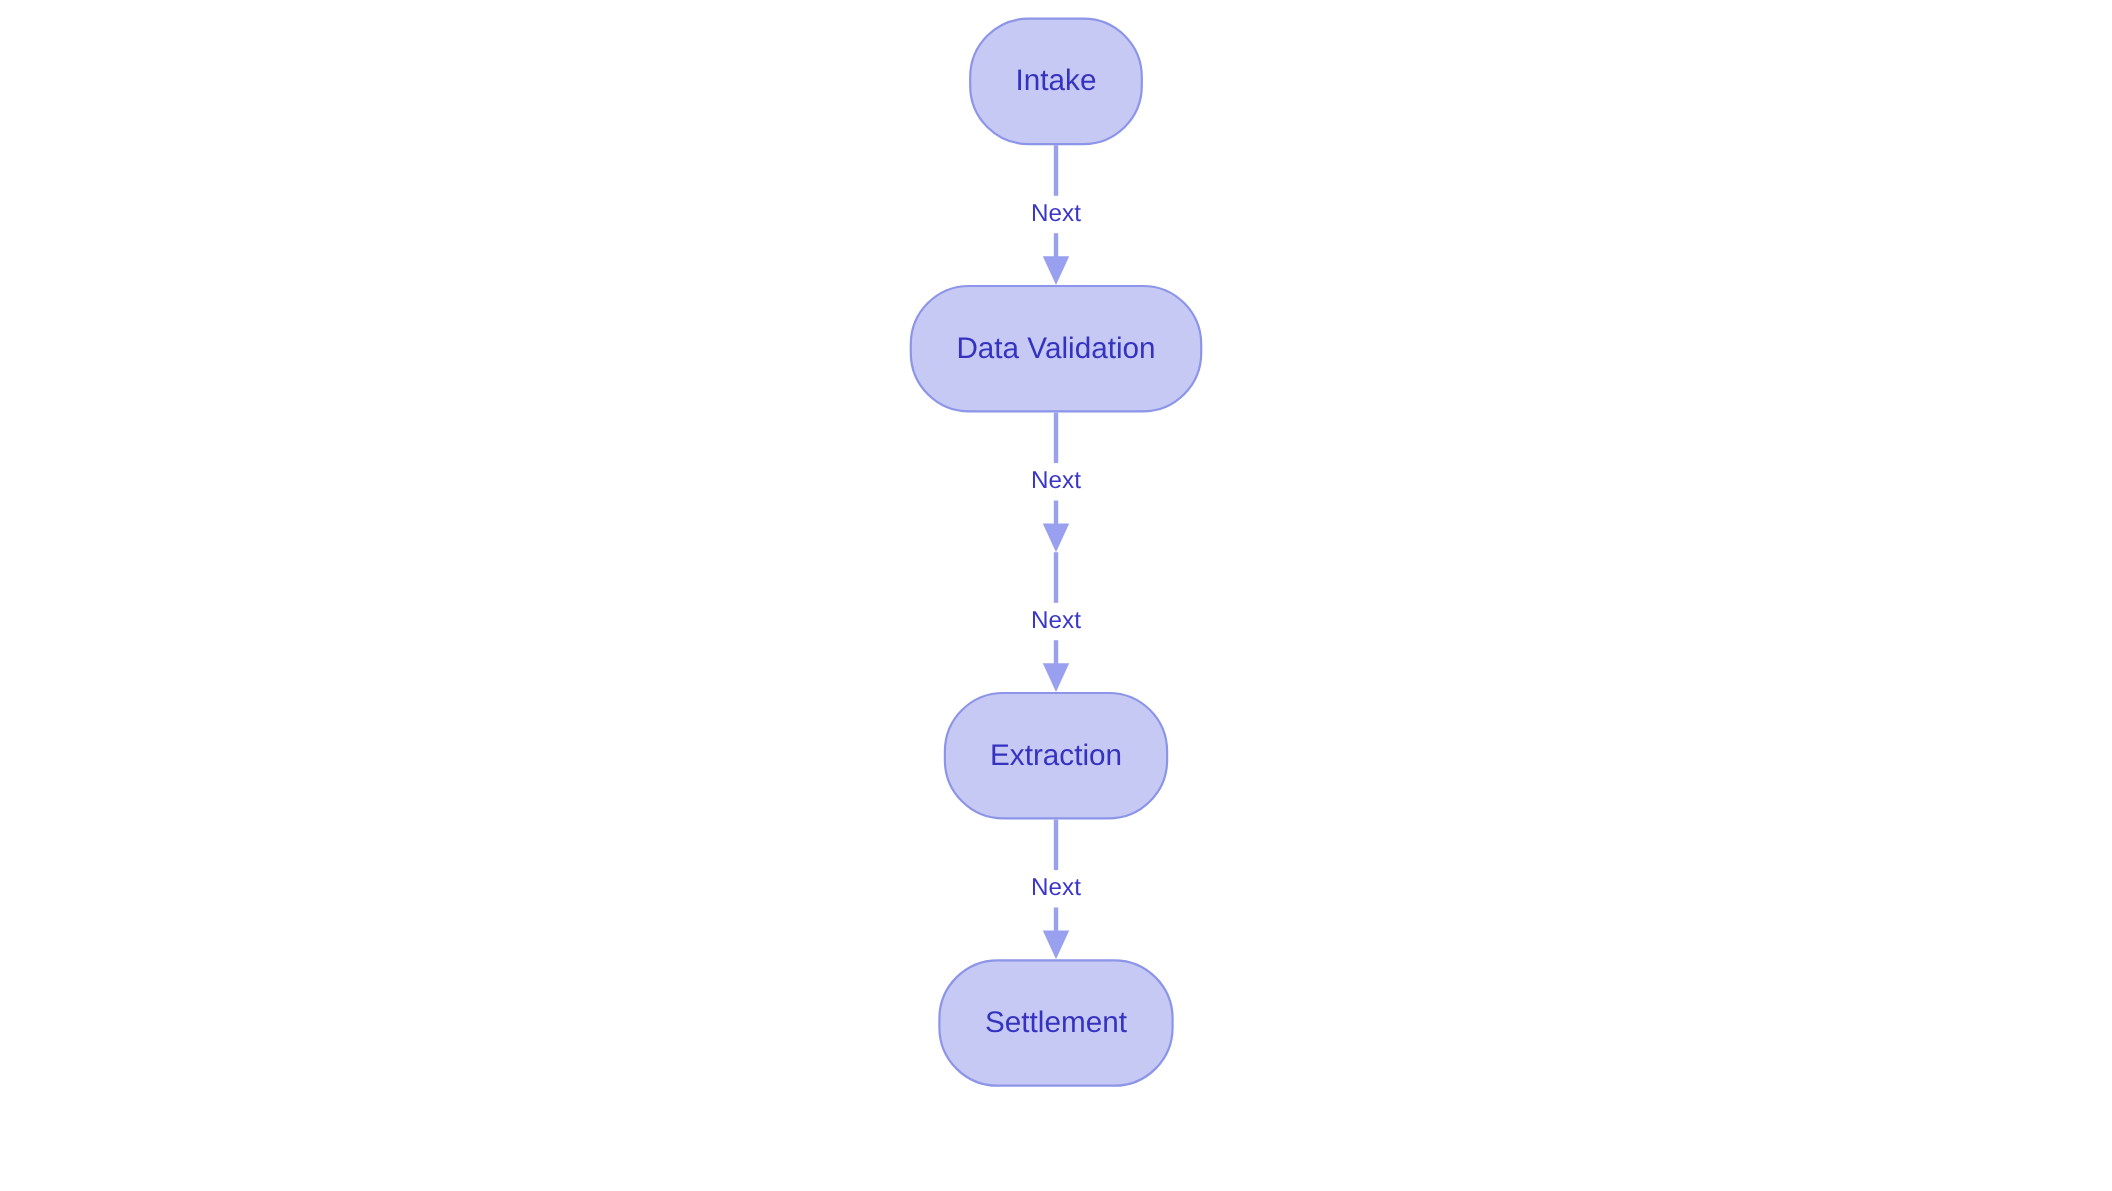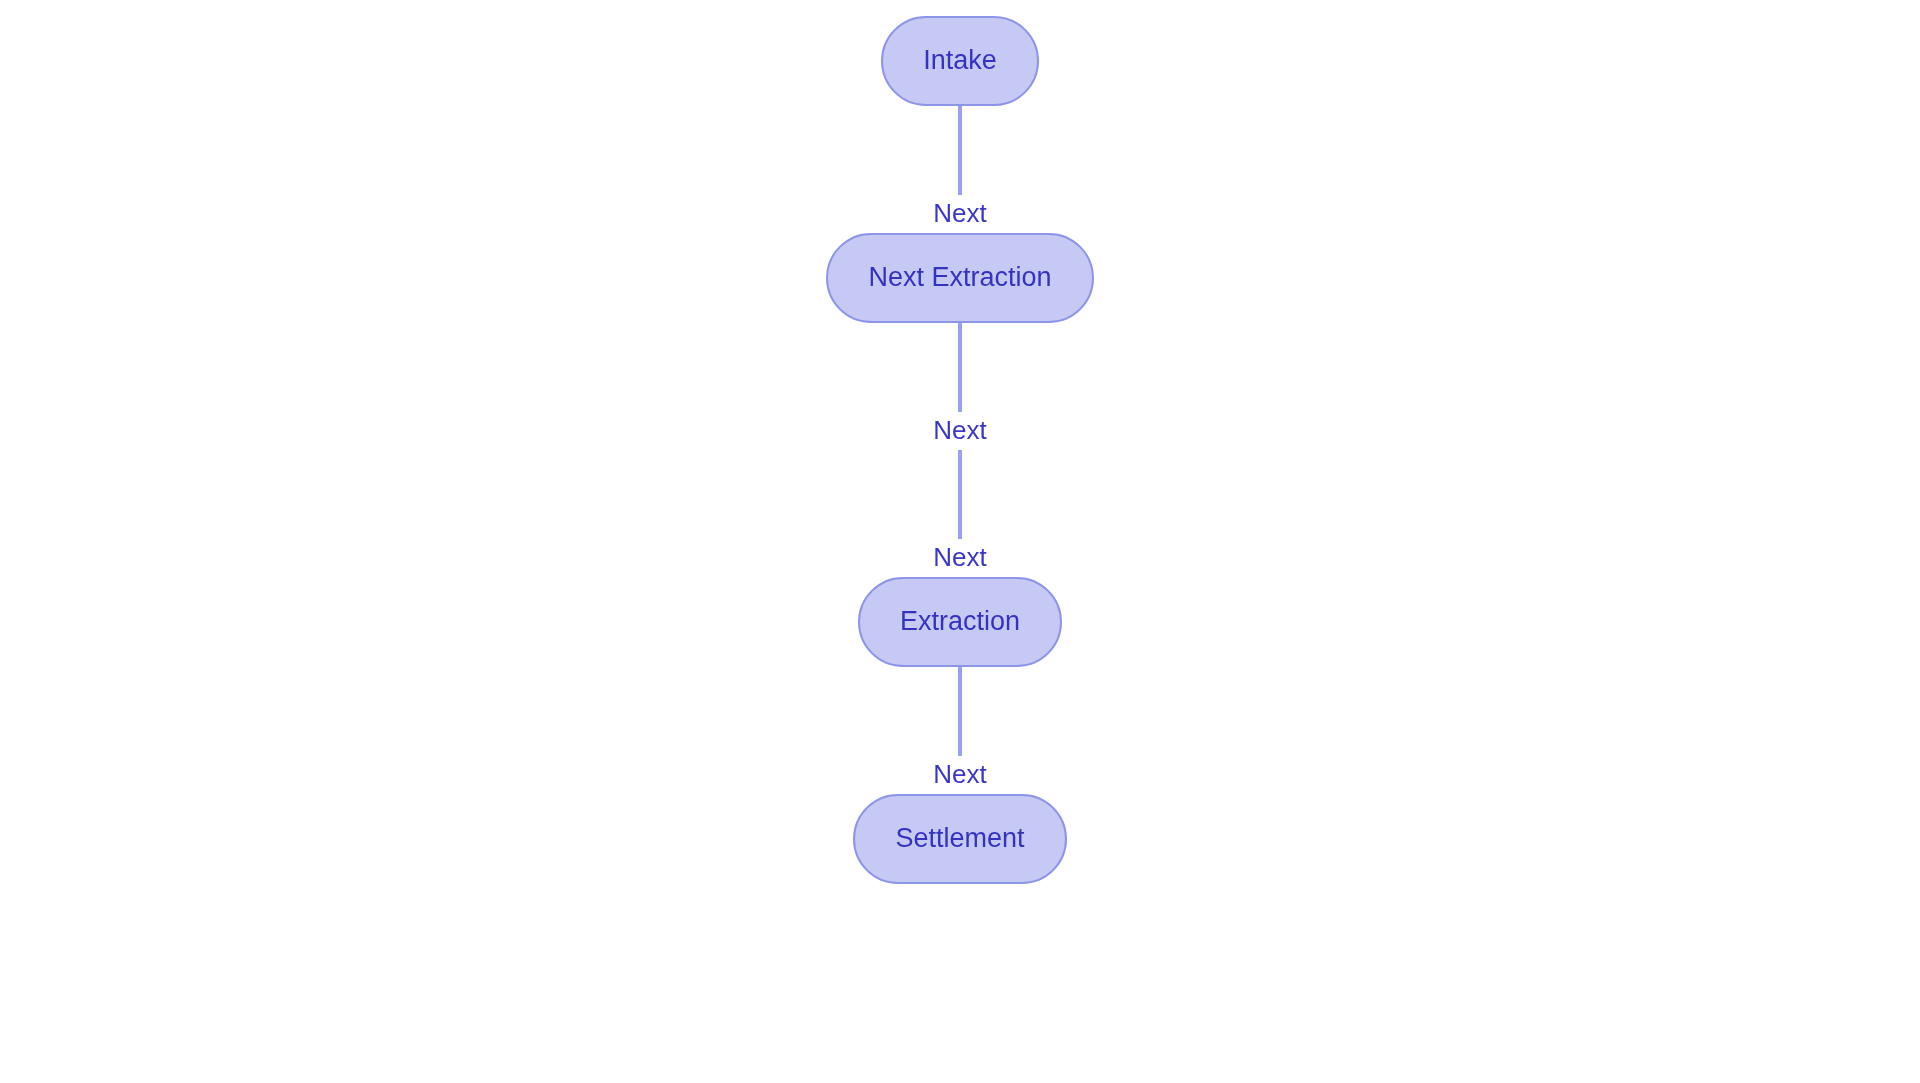--- a/index.html
+++ b/index.html
@@ -15,21 +15,21 @@
     overflow: hidden;
     font-family: "Liberation Sans", "DejaVu Sans", sans-serif;
     display: flex;
     flex-direction: column;
     align-items: center;
     padding-top: 16px;
     box-sizing: border-box;
   }
   .node {
     box-sizing: border-box;
-    height: 90px;
+    height: 116px;
     padding: 0 40px;
     border: 2px solid var(--node-border, #8c95e8);
     border-radius: 54px;
     background: var(--node-fill, #c6c9f4);
     display: flex;
     align-items: center;
     justify-content: center;
     flex: 0 0 auto;
   }
   .node-label {
@@ -65,44 +65,43 @@
     border-right: 12px solid transparent;
     border-top: 26px solid var(--edge-color, #99a0f0);
   }
   .edge-label {
     position: absolute;
     left: 50%;
     top: 63px;
     transform: translate(-50%, -50%);
     background: var(--background, #ffffff);
     color: var(--edge-label-color, #3a37c6);
-    font-size: 26px;
+    font-size: 22px;
     line-height: 1;
     padding: 5px 6px 7px 6px;
     white-space: nowrap;
-    margin-top: 45px;
   }
 </style>
 </head>
 <body>
 
 <div class="canvas">
 
   <div class="node">
     <span class="node-label">Intake</span>
   </div>
 
   <div class="edge">
     <div class="edge-line"></div>
     <div class="arrowhead"></div>
     <span class="edge-label">Next</span>
   </div>
 
   <div class="node">
-    <span class="node-label">Next Extraction</span>
+    <span class="node-label">Data Validation</span>
   </div>
 
   <div class="edge">
     <div class="edge-line"></div>
     <div class="arrowhead"></div>
     <span class="edge-label">Next</span>
   </div>
 
 
   <div class="edge">

